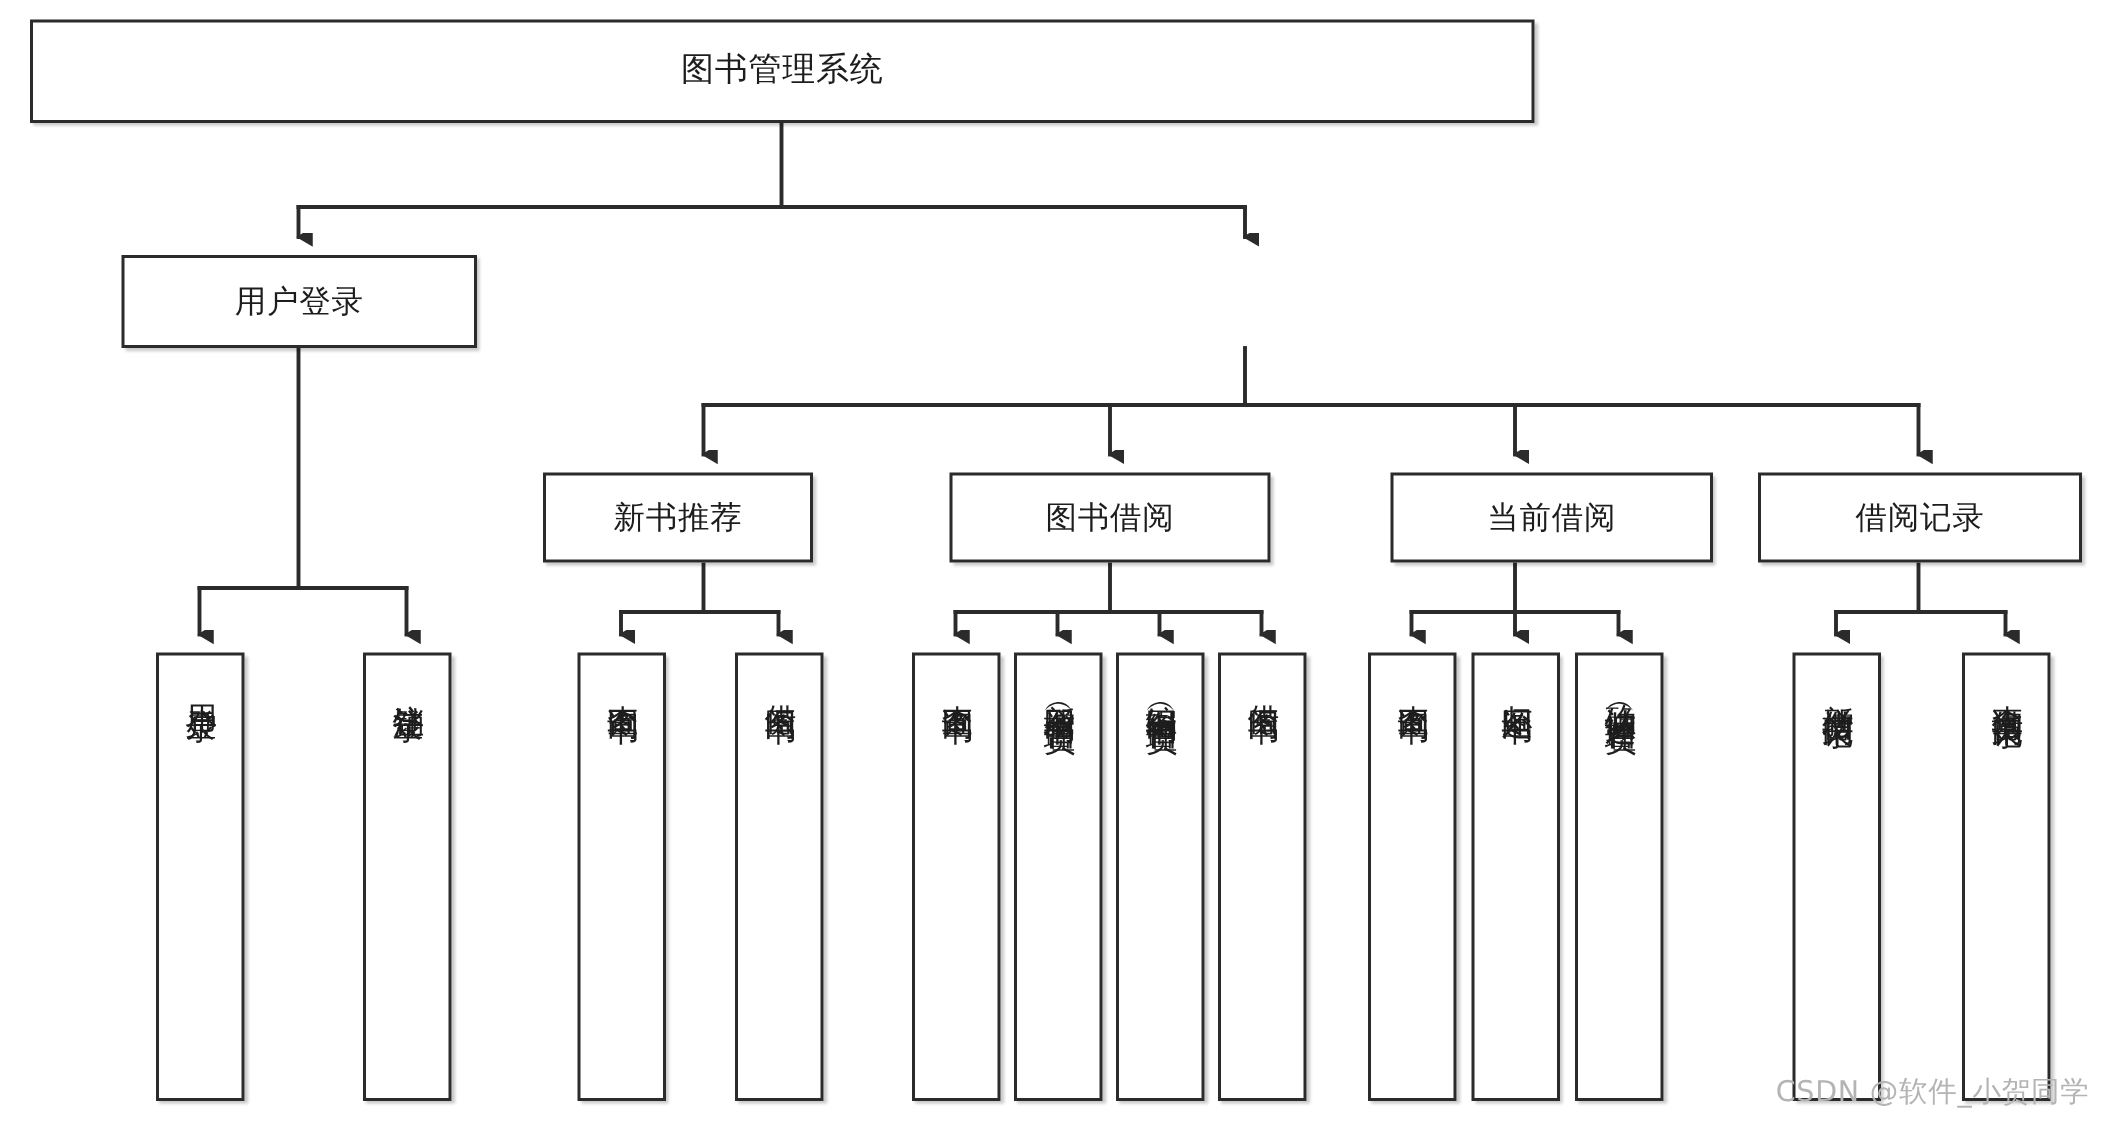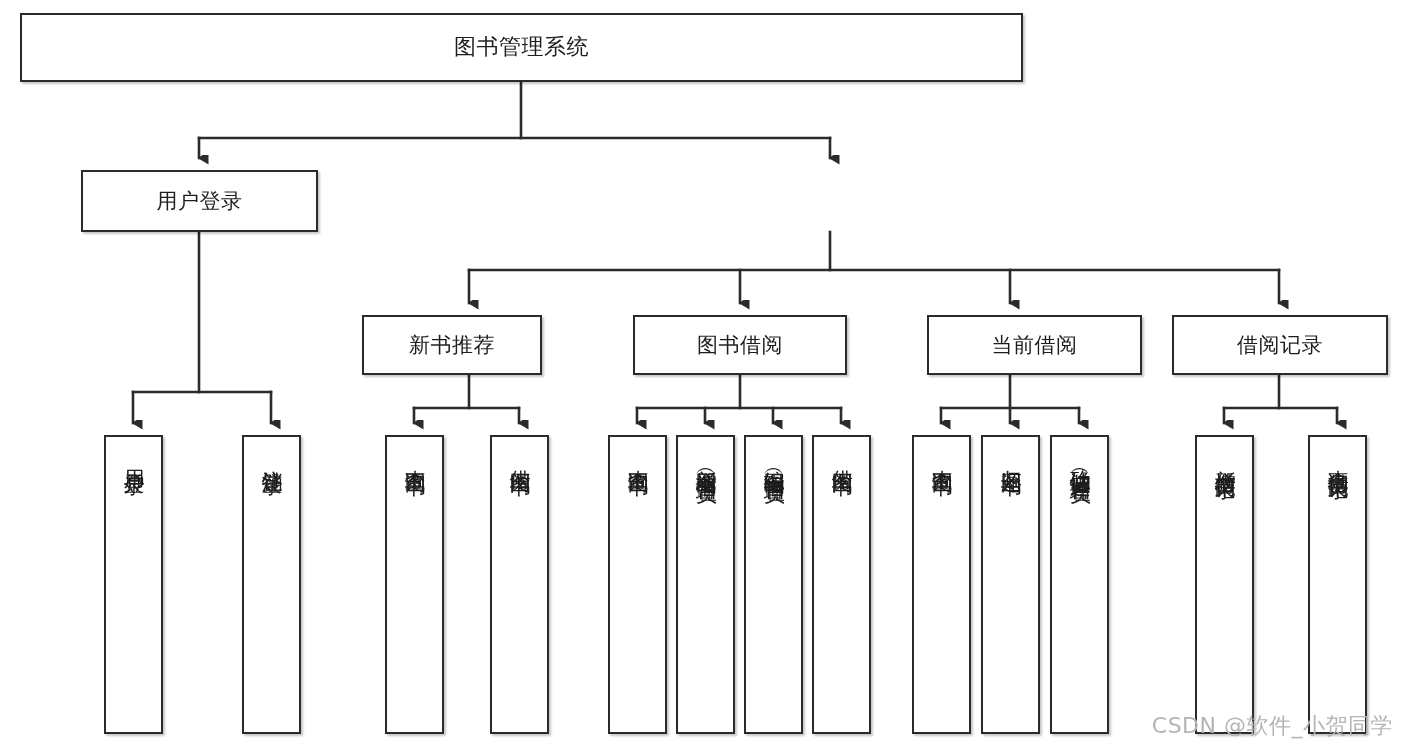--- a/index.html
+++ b/index.html
@@ -58,21 +58,21 @@
     text-orientation: upright;
     font-size: 21px;
     line-height: 1.22;
     letter-spacing: 2px;
     white-space: normal;
   }
   .watermark {
     position: absolute;
     right: 12px;
     bottom: 6px;
-    font-size: 22px;
+    font-size: 19px;
     color: #b4b4b4;
     letter-spacing: 0.5px;
     white-space: nowrap;
     pointer-events: none;
   }
 </style>
 </head>
 <body>
 
 <div id="diagram-root">

